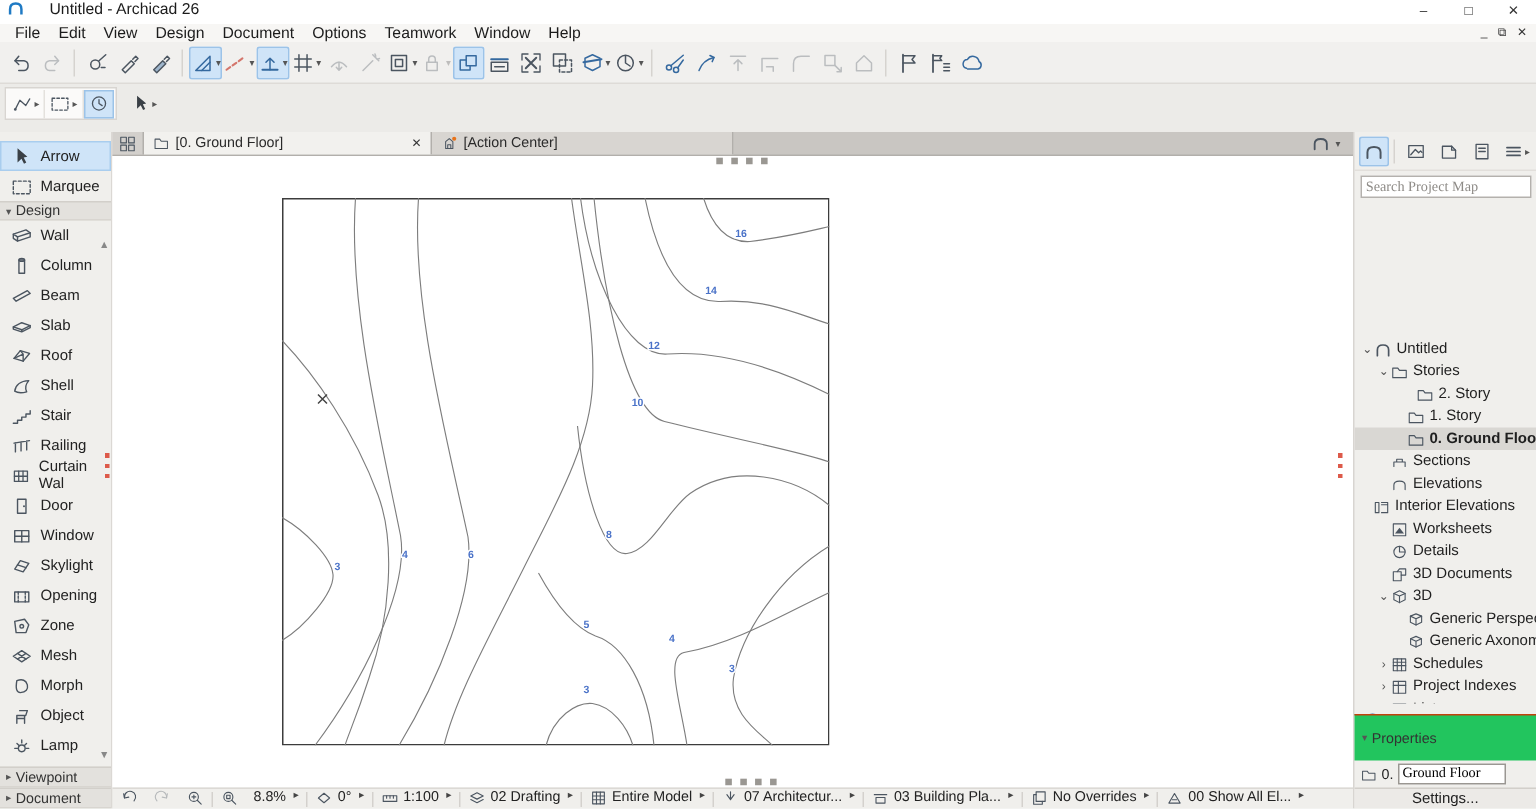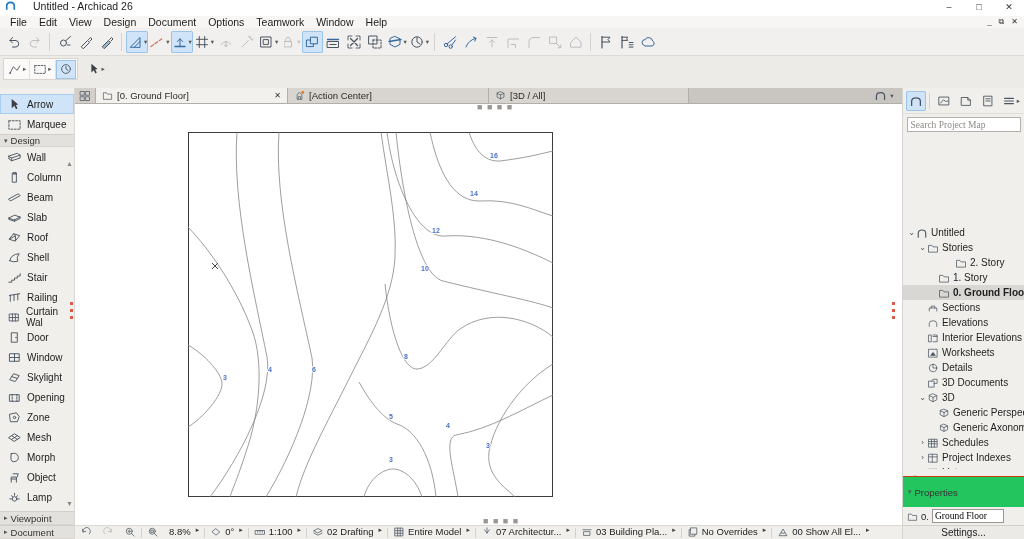--- a/index.html
+++ b/index.html
@@ -507,27 +507,20 @@
         <span>[0. Ground Floor]</span>
         <span class="close">✕</span>
       </span>
       <span class="tab" style="width:201px">
         <svg class="ic " style="width:11px;height:11px" viewBox="0 0 16 16">
           <path d="M4.5 13 V6.5 L8 3.5 L11.5 6.5 V13 Z"></path>
           <path d="M6.5 13 V9.5 H9.5 V13"></path>
           <circle cx="12.8" cy="3.6" r="2" fill="#e8731a" stroke="none"></circle>
         </svg>
         <span>[Action Center]</span>
-      </span>
-      <span class="tab" style="width:200px">
-        <svg class="ic " style="width:11px;height:11px" viewBox="0 0 16 16">
-          <path d="M8 2.5 L13 4.8 V10.4 L8 13 L3 10.4 V4.8 Z"></path>
-          <path d="M3 4.8 L8 7.2 L13 4.8 M8 7.2 V13"></path>
-        </svg>
-        <span>[3D / All]</span>
       </span>
       <span id="tab-menu">
         <svg class="ic " style="width:13px;height:13px" viewBox="0 0 16 16">
           <path d="M3 13 V8.5 Q3 4.5 8 4.5 Q13 4.5 13 8.5 V13" stroke-width="1.5"></path>
         </svg>
         <span class="dd">▾</span>
       </span>
     </div>
   <div id="canvas">
     <div class="handle" style="left:402px;top:1px">■ ■ ■ ■</div>
@@ -611,21 +604,21 @@
       </div>
       <div class="trow" style="padding-left:15px">
         <span class="chev">⌄</span>
         <span class="ti">
           <svg class="ic " style="width:12px;height:12px" viewBox="0 0 16 16">
             <path d="M2 13 V4.5 H6.5 L8 6.5 H14 V13 Z"></path>
           </svg>
         </span>
         <span>Stories</span>
       </div>
-      <div class="trow" style="padding-left:43px">
+      <div class="trow" style="padding-left:32px">
         <span class="chev"></span>
         <span class="ti">
           <svg class="ic " style="width:12px;height:12px" viewBox="0 0 16 16">
             <path d="M2 13 V4.5 H6.5 L8 6.5 H14 V13 Z"></path>
           </svg>
         </span>
         <span>2. Story</span>
       </div>
       <div class="trow" style="padding-left:26px">
         <span class="chev"></span>
@@ -656,21 +649,21 @@
       </div>
       <div class="trow" style="padding-left:15px">
         <span class="chev"></span>
         <span class="ti">
           <svg class="ic " style="width:12px;height:12px" viewBox="0 0 16 16">
             <path d="M3 12.5 V8.5 Q3 5 8 5 Q13 5 13 8.5 V12.5"></path>
           </svg>
         </span>
         <span>Elevations</span>
       </div>
-      <div class="trow" style="padding-left:15px">
+      <div class="trow" style="padding-left:3px">
         <span class="chev"></span>
         <span class="ti">
           <svg class="ic " style="width:12px;height:12px" viewBox="0 0 16 16">
             <rect x="2.5" y="4" width="3.2" height="9"></rect>
             <path d="M8 4 H13.5 V13 H8 M8 6 H13.5"></path>
           </svg>
         </span>
         <span>Interior Elevations</span>
       </div>
       <div class="trow" style="padding-left:15px">

